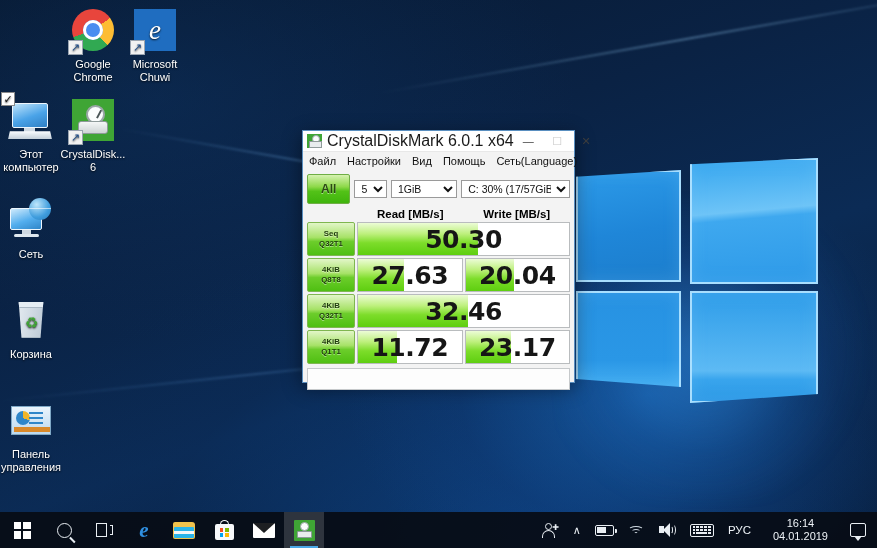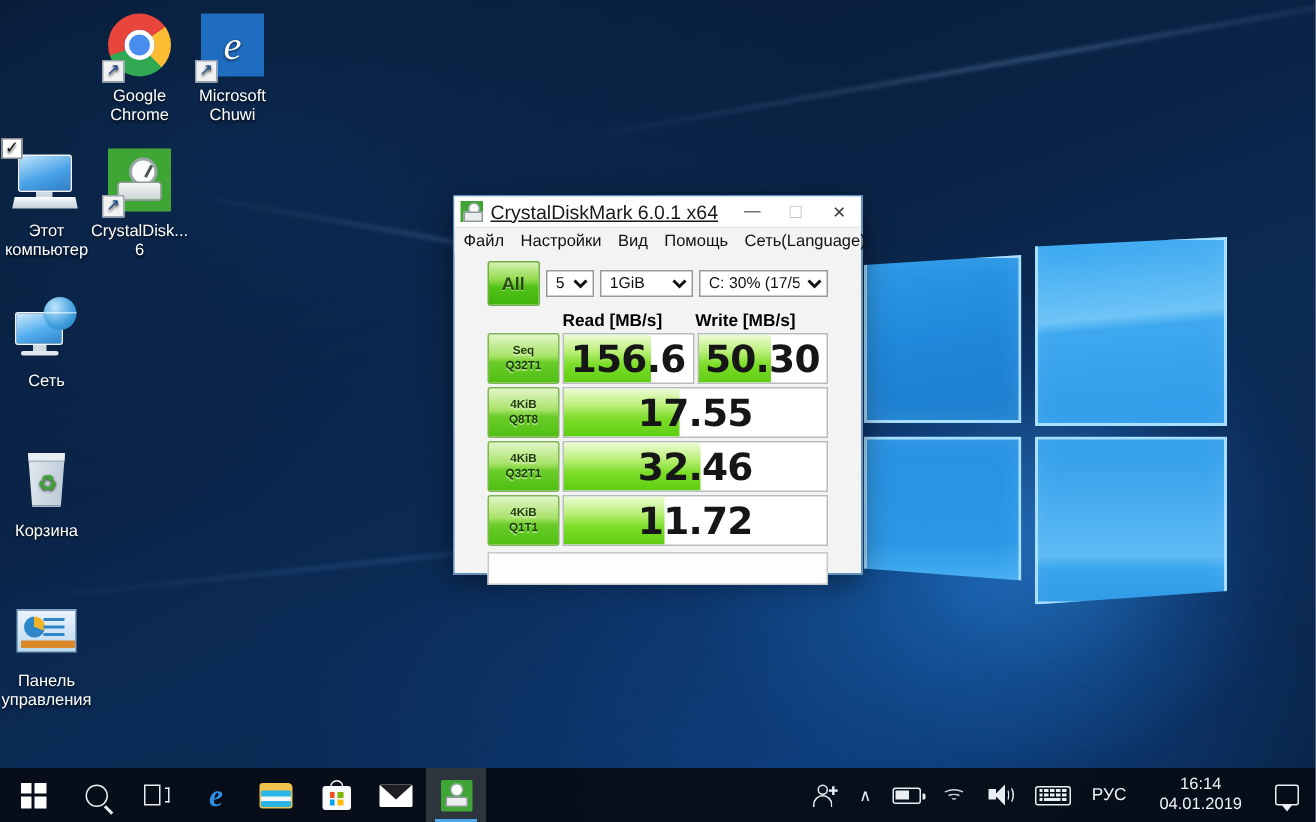--- a/index.html
+++ b/index.html
@@ -137,50 +137,50 @@
     box-shadow: 0 5px 18px rgba(0,0,0,0.45);
     font-size: 11px; color: #000;
   }
   #cdm .titlebar {
     height: 21px; background: #ffffff; display: flex; align-items: center;
     padding-left: 4px; border-bottom: 1px solid #e8e8e8;
   }
   #cdm .titlebar .tico { width: 15px; height: 14px; background:#3fa535; position:relative; margin-right:5px; flex:0 0 auto; }
   #cdm .titlebar .tico:after { content:""; position:absolute; left:2px; top:7px; width:11px; height:5px; background:#e8eced; border:1px solid #8f9a9a; }
   #cdm .titlebar .tico:before { content:""; position:absolute; left:5px; top:1px; width:6px; height:6px; border-radius:50%; background:#fafcfc; border:1px solid #9aa6a6; }
-  #cdm .titlebar .ttl { font-size: 13px; color: #1a1a1a; white-space: nowrap; text-decoration: underline; }
+  #cdm .titlebar .ttl { font-size: 16px; color: #1a1a1a; white-space: nowrap; }
   #cdm .wbtns { margin-left: auto; display: flex; height: 21px; }
   #cdm .wbtn { width: 29px; height: 21px; display: flex; align-items: center; justify-content: center;
     font-size: 11px; color: #3c3c3c; cursor: default; }
   #cdm .wbtn.dis { color: #c7c7c7; }
 
   #cdm .menubar { height: 17px; display: flex; align-items: center; gap: 9px; padding: 0 5px;
     background: #f3f3f3; font-size: 11px; color: #111; }
   #cdm .menubar span { cursor: default; padding: 0 1px; white-space: nowrap; }
 
-  #cdm .body { padding: 4px 22px 6px; }
+  #cdm .body { padding: 4px 4px 6px; }
   #cdm .ctrlrow { display: flex; align-items: center; gap: 4px; height: 32px; }
   #cdm .allbtn {
     width: 46px; height: 30px; border: 1px solid #6fae45; border-radius: 2px;
     background: linear-gradient(180deg, #d6f2b0 0%, #8ed94a 42%, #53c218 58%, #3fb40c 100%);
     display:flex; align-items:center; justify-content:center;
     font-weight: bold; font-size: 12px; color: #2b4a12; cursor: default;
     text-shadow: 0 1px 0 rgba(255,255,255,0.5);
   }
   #cdm select {
     height: 18px; font-size: 10.5px; font-family: "Liberation Sans", sans-serif;
     border: 1px solid #9a9a9a; background: #fff; color: #111; padding: 0 2px;
   }
   #cdm select.s-count { width: 34px; }
   #cdm select.s-size  { width: 70px; }
   #cdm select.s-drive { flex: 1 1 auto; min-width: 0; }
 
   #cdm .hdrrow { display: flex; align-items: center; height: 17px; font-weight: bold; font-size: 11.5px; }
   #cdm .hdr-spacer { width: 50px; flex: 0 0 auto; }
-  #cdm .hdr-cell { flex: 1 1 0; text-align: left; }
+  #cdm .hdr-cell { flex: 1 1 0; text-align: center; }
 
   #cdm .resrow { display: flex; align-items: stretch; height: 34px; margin-bottom: 2px; gap: 2px; }
   #cdm .rowlbl {
     width: 48px; flex: 0 0 auto; border: 1px solid #7fb650; border-radius: 2px;
     background: linear-gradient(180deg, #e2f6c8 0%, #a7e268 45%, #6ccd2b 58%, #4fbf12 100%);
     display: flex; flex-direction: column; align-items: center; justify-content: center;
     font-size: 7.8px; font-weight: bold; color: #1f3b0c; line-height: 10px;
     text-shadow: 0 1px 0 rgba(255,255,255,0.45);
   }
   #cdm .valcell {
@@ -395,56 +395,60 @@
         <div class="hdr-cell">Write [MB/s]</div>
       </div>
 
       <div id="results">
           <div class="resrow">
             <div class="rowlbl">
               <div>Seq</div>
               <div>Q32T1</div>
             </div>
             <div class="valcell">
-              <div class="valfill" style="width: 68%;"></div>
-              <div class="valtxt">156.6</div>
-            </div>
-            <div class="valcell">
               <div class="valfill" style="width: 57%;"></div>
               <div class="valtxt">50.30</div>
             </div>
           </div>
           <div class="resrow">
             <div class="rowlbl">
               <div>4KiB</div>
               <div>Q8T8</div>
             </div>
             <div class="valcell">
               <div class="valfill" style="width: 44%;"></div>
-              <div class="valtxt">17.55</div>
+              <div class="valtxt">27.63</div>
+            </div>
+            <div class="valcell">
+              <div class="valfill" style="width: 47%;"></div>
+              <div class="valtxt">20.04</div>
             </div>
           </div>
           <div class="resrow">
             <div class="rowlbl">
               <div>4KiB</div>
               <div>Q32T1</div>
             </div>
             <div class="valcell">
               <div class="valfill" style="width: 52%;"></div>
               <div class="valtxt">32.46</div>
             </div>
           </div>
           <div class="resrow">
             <div class="rowlbl">
               <div>4KiB</div>
               <div>Q1T1</div>
             </div>
             <div class="valcell">
               <div class="valfill" style="width: 38%;"></div>
               <div class="valtxt">11.72</div>
+            </div>
+            <div class="valcell">
+              <div class="valfill" style="width: 44%;"></div>
+              <div class="valtxt">23.17</div>
             </div>
           </div>
         </div>
 
       <div class="statusbar"></div>
     </div>
   </div>
 
   <div id="taskbar">
     <div class="tb-left">

